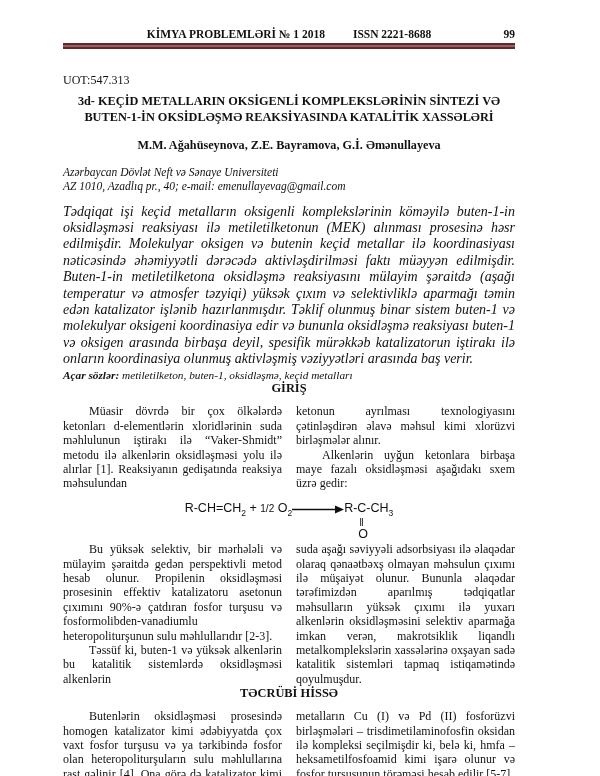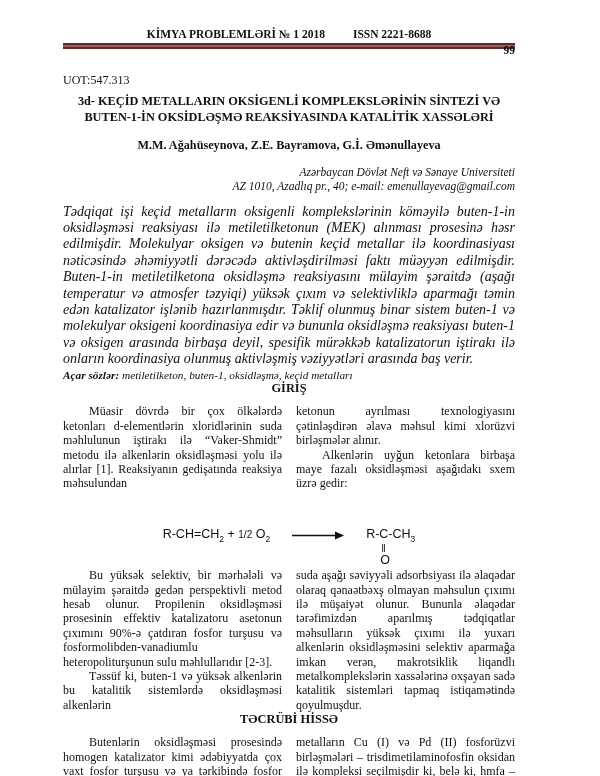--- a/index.html
+++ b/index.html
@@ -7,41 +7,41 @@
   body {
     width:600px; height:776px; overflow:hidden;
     font-family:"Liberation Serif", serif;
     color:#111111;
   }
   .page { padding:28px 85px 0 63px; }
 
   
   .hdr { position:relative; text-align:center; font-weight:bold; font-size:11.5px; white-space:nowrap; }
   .hdr .issn { margin-left:28px; }
-  .hdr .pageno { position:absolute; right:0; top:16px; }
+  .hdr .pageno { position:absolute; right:0; top:0; }
   .maroon-rule { height:6px; border-top:2px solid #5f2a2a; border-bottom:2px solid #5f2a2a; background:#9b5f5f; margin-top:3px; }
 
   
   .uot { margin-top:24px; font-size:12px; }
   .title { margin-top:6px; text-align:center; font-weight:bold; font-size:12.3px; line-height:1.3; }
   .authors { margin-top:12px; text-align:center; font-weight:bold; font-size:12.2px; }
-  .affil { margin-top:12px; text-align:right; font-style:italic; font-size:11.5px; line-height:1.25; }
+  .affil { margin-top:12px; text-align:left; font-style:italic; font-size:11.5px; line-height:1.25; }
   .abstract { margin-top:10px; font-style:italic; font-size:14px; line-height:1.17; text-align:justify; }
   .keywords { margin-top:2px; font-style:italic; font-size:11.3px; }
   .keywords b { font-weight:bold; }
 
   
   .sec-head { text-align:center; font-weight:bold; font-size:12.4px; margin-bottom:8px; }
   .cols { display:flex; gap:14px; font-size:12px; line-height:1.2; }
   .col { flex:1; text-align:justify; }
   .ind { text-indent:26px; }
 
   
   .scheme { margin:10px 0 2px 0; text-align:center; font-family:"Liberation Sans", sans-serif; font-size:12.5px; }
-  .scheme .row { display:inline-flex; align-items:flex-start; gap:22px;margin-top:26px; }
+  .scheme .row { display:inline-flex; align-items:flex-start; gap:0; }
   .scheme sub { font-size:8.5px; }
   .scheme .frac { font-size:10px; }
   .arrow-svg { margin-top:4px; }
   .prod-stack { display:inline-block; text-align:left; }
   .bond { padding-left:15px; line-height:0.95; font-size:11px; letter-spacing:-1px; }
   .oxy { padding-left:14px; line-height:1.0; }
 
   
   .foot-rule { margin-top:4px; }
   .footer-text { text-align:right; font-weight:bold; font-size:11.8px; margin-top:5px; }

